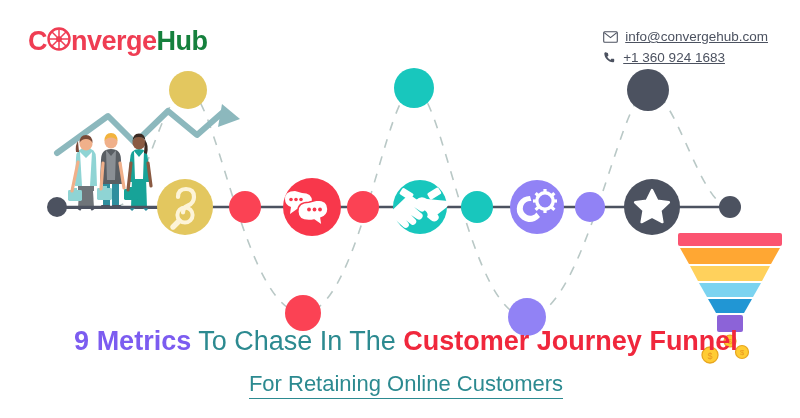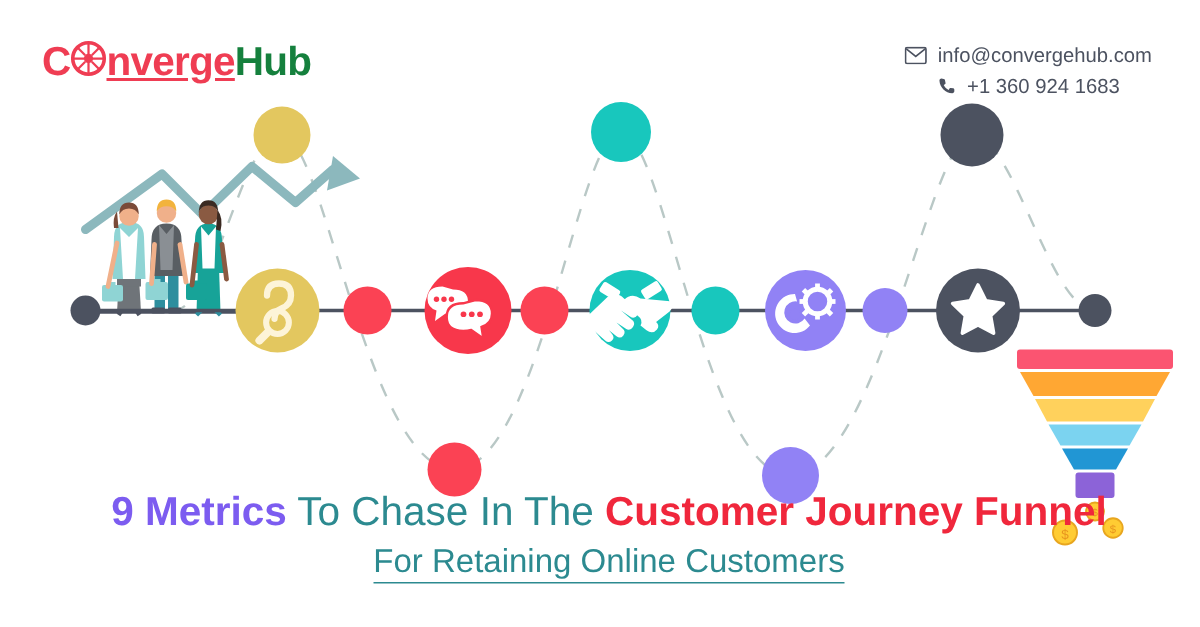--- a/index.html
+++ b/index.html
@@ -31,43 +31,44 @@
   }
   .logo-text {
     font-size: 27px;
     font-weight: bold;
     letter-spacing: -0.5px;
     line-height: 1;
     display: flex;
     align-items: center;
   }
   .logo-c  { color: #ef3d53; }
-  .logo-rest-red { color: #ef3d53; text-decoration: underline; }
+  .logo-rest-red { color: #ef3d53; }
   .logo-hub { color: #15803d; }
   .logo-wheel {
     display: inline-block;
     vertical-align: middle;
     margin: 0 0px;
   }
 
   .contact {
     position: absolute;
     right: 32px;
     top: 26px;
     text-align: right;
     color: #4c5260;
     font-size: 13.5px;
     line-height: 21px;
   }
   .contact-row {
     display: flex;
     align-items: center;
-    justify-content: center;
+    justify-content: flex-start;
     gap: 7px;
     white-space: nowrap;
+    text-decoration: underline;
   }
   .contact-ico { display: inline-flex; align-items: center; }
 
   
   .stage {
     position: absolute;
     left: 0;
     top: 0;
     width: 800px;
     height: 418px;
@@ -78,21 +79,21 @@
   .headline {
     position: absolute;
     left: 12px;
     right: 0;
     top: 326px;
     text-align: center;
     line-height: 1.18;
     white-space: nowrap;
   }
   .line1 { font-size: 27px; font-weight: 400; letter-spacing: 0px; }
-  .line2 { font-size: 22px; font-weight: 400; margin-top: 3px; }
+  .line2 { font-size: 22px; font-weight: 400; margin-top: 13px; }
   .t-violet { color: #7c5cf0; font-weight: 600; }
   .t-teal   { color: #2c8a90; }
   .t-red    { color: #f0273c; font-weight: 700; }
   .t-underline {
     color: #2c8a90;
     border-bottom: 1.5px solid #2c8a90;
     padding-bottom: 2px;
   }
 </style>
 </head>

